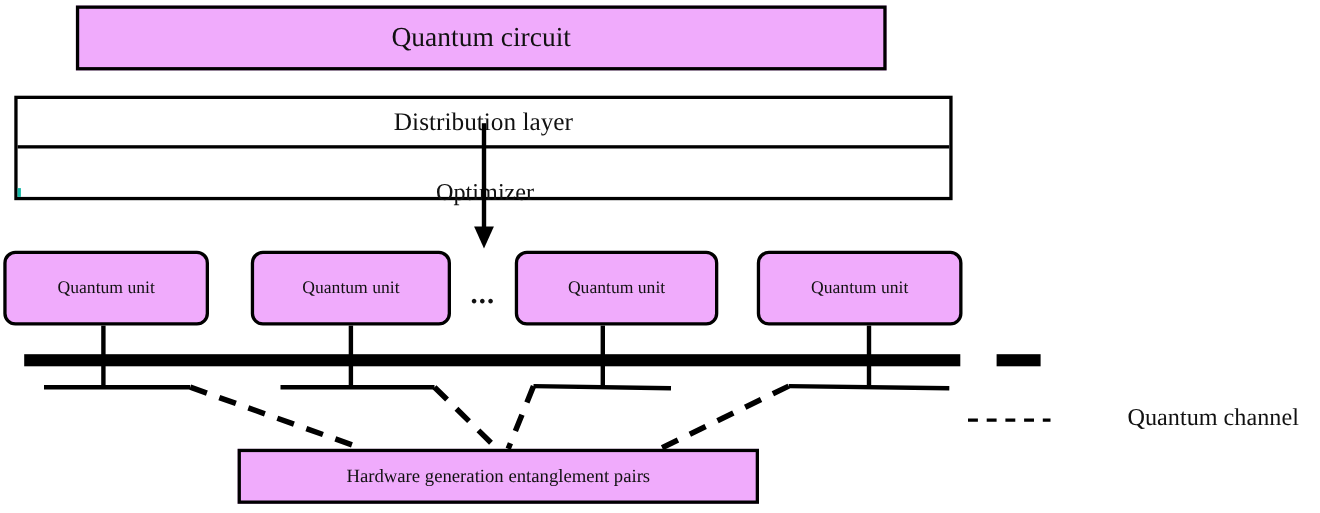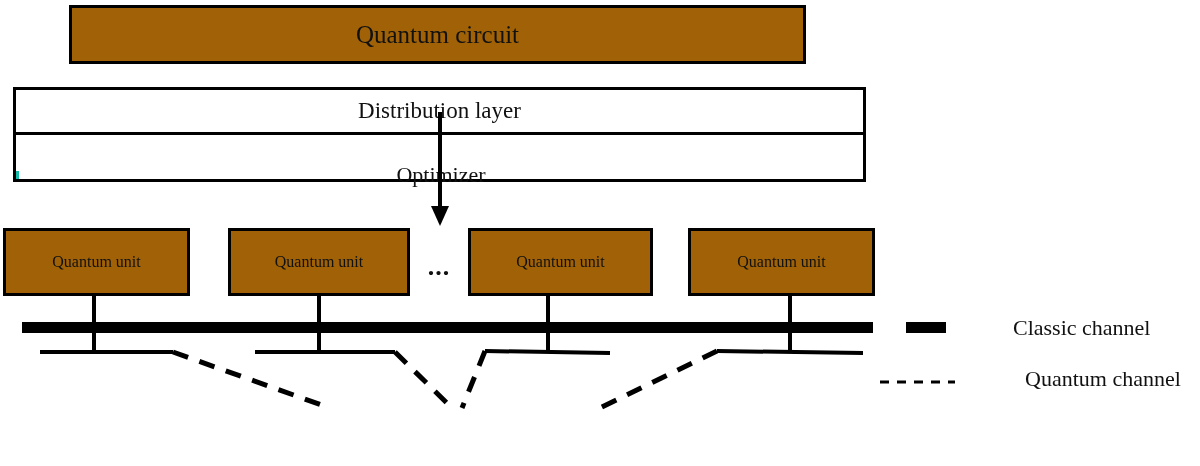--- a/index.html
+++ b/index.html
@@ -15,21 +15,21 @@
   #diagram-root {
     position: relative;
     width: 1200px;
     height: 466px;
     background: #ffffff;
     overflow: hidden;
   }
   .box {
     position: absolute;
     box-sizing: border-box;
-    background: #a16207;
+    background: #f0abfc;
     border: 3px solid #000000;
     display: flex;
     align-items: center;
     justify-content: center;
     text-align: left;
     line-height: 1.1;
     color: #111111;
   }
   .box-label {
     display: block;
@@ -83,20 +83,21 @@
     box-sizing: border-box;
   }
   #sublayer-cell-optimizer {
     border-left: 3px solid #14b8a6;
     margin-top: 36px;
   }
   .unit-box {
     top: 228px;
     height: 68px;
     font-size: 16px;
+    border-radius: 11px;
   }
   #unit-box-0 { left: 3px;   width: 187px; }
   #unit-box-1 { left: 228px; width: 182px; }
   #unit-box-2 { left: 468px; width: 185px; }
   #unit-box-3 { left: 688px; width: 187px; }
   #units-ellipsis {
     position: absolute;
     left: 421px;
     top: 254px;
     width: 36px;
@@ -168,20 +169,23 @@
   </div>
   <div class="box unit-box" id="unit-box-2">
     <span class="box-label">Quantum unit</span>
   </div>
   <div class="box unit-box" id="unit-box-3">
     <span class="box-label">Quantum unit</span>
   </div>
 
   <div id="units-ellipsis">...</div>
 
+  <div class="box" id="hardware-box">
+    <span class="box-label">Hardware generation entanglement pairs</span>
+  </div>
 
   <svg id="svg-overlay" viewBox="0 0 1200 466">
 
     <g>
       <line x1="440" y1="112" x2="440" y2="214" stroke="#000000" stroke-width="4"></line>
       <polygon points="440,226 431,206 449,206" fill="#000000"></polygon>
     </g>
 
     <g>
       <line x1="94" y1="296" x2="94" y2="353" stroke="#000000" stroke-width="4"></line>
@@ -203,16 +207,15 @@
       <line x1="173" y1="352" x2="330" y2="408"></line>
       <line x1="395" y1="352" x2="452" y2="408"></line>
       <line x1="485" y1="351" x2="462" y2="408"></line>
       <line x1="717" y1="351" x2="600" y2="408"></line>
     </g>
 
     <line x1="880" y1="382" x2="955" y2="382" stroke="#000000" stroke-width="3" stroke-dasharray="9 8"></line>
   </svg>
 
   <div id="legend-classic-swatch"></div>
-  <div class="legend-label" id="legend-classic-label">Classic channel</div>
   <div class="legend-label" id="legend-quantum-label">Quantum channel</div>
 
 </div>
 
 </body></html>

